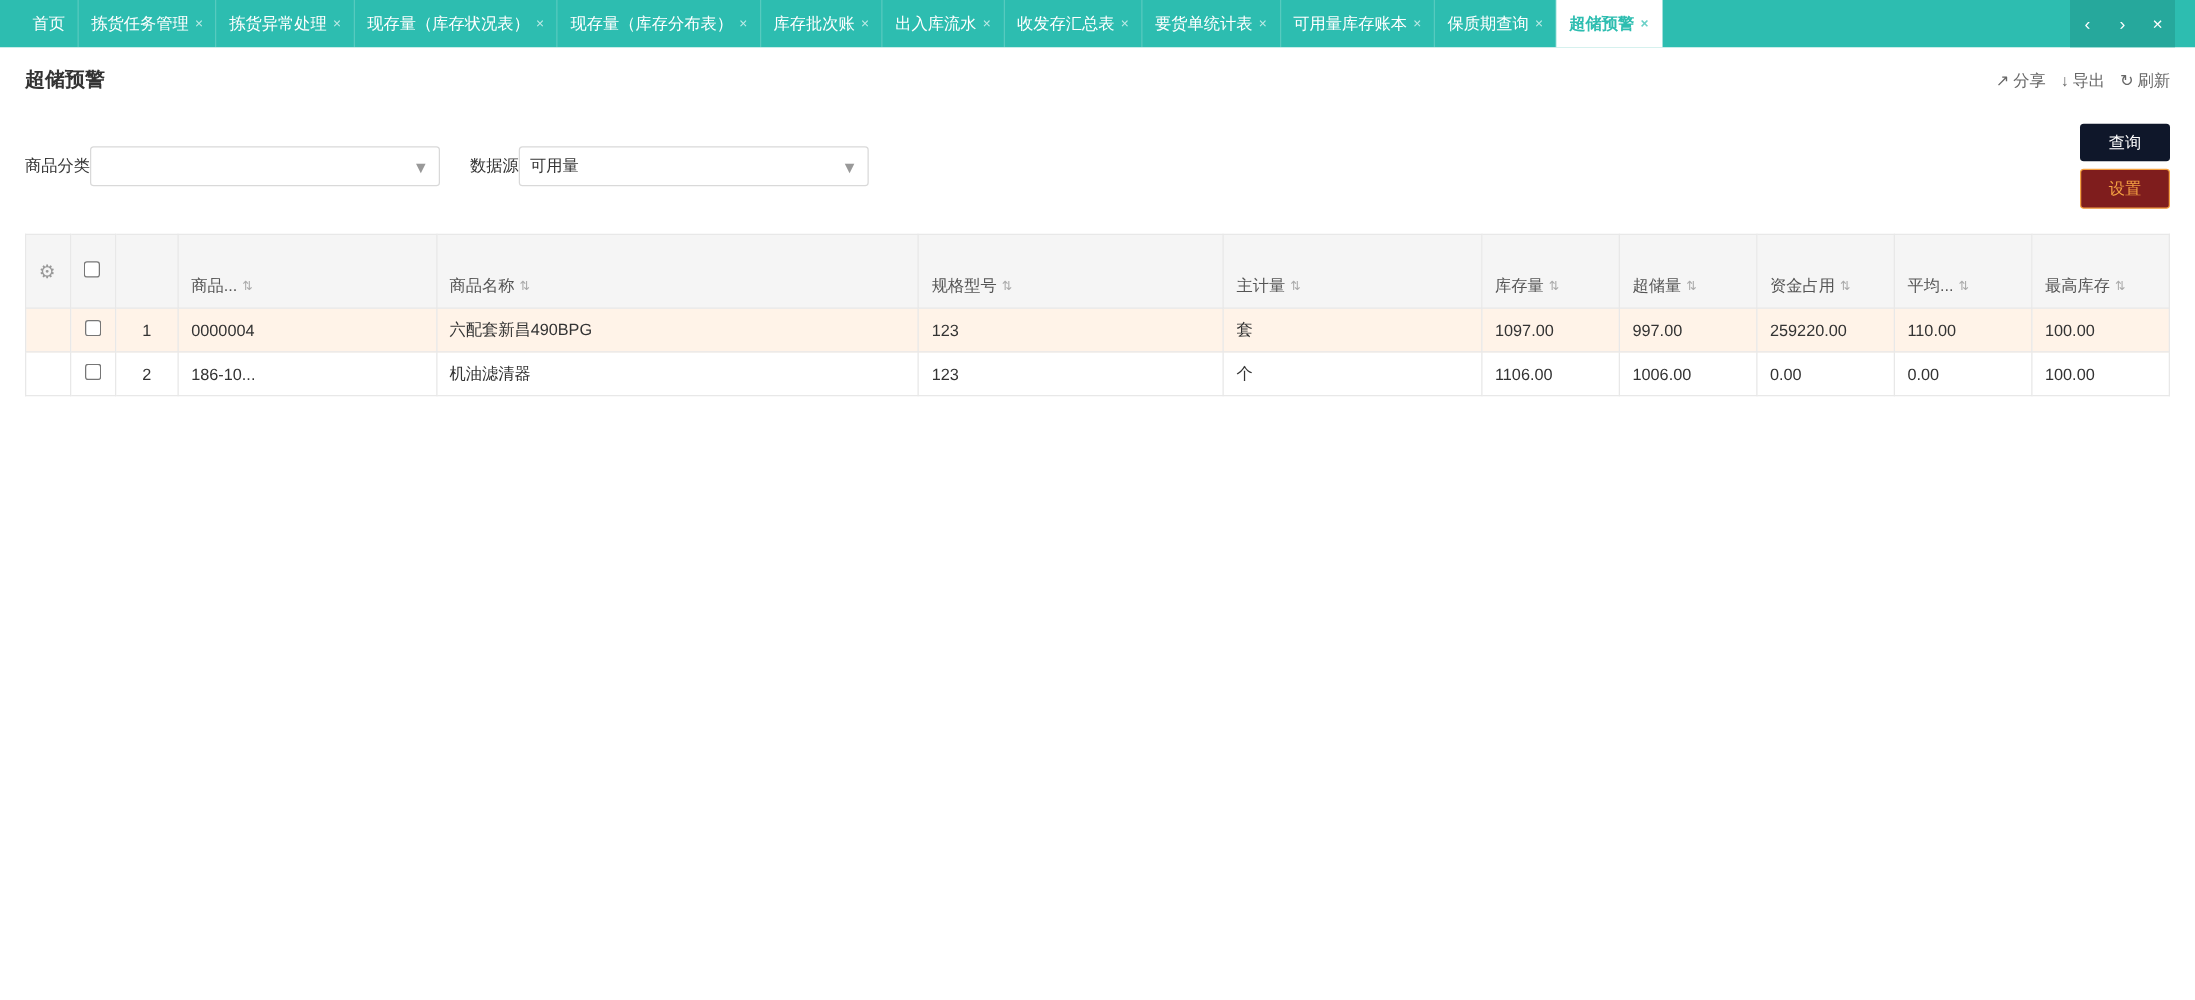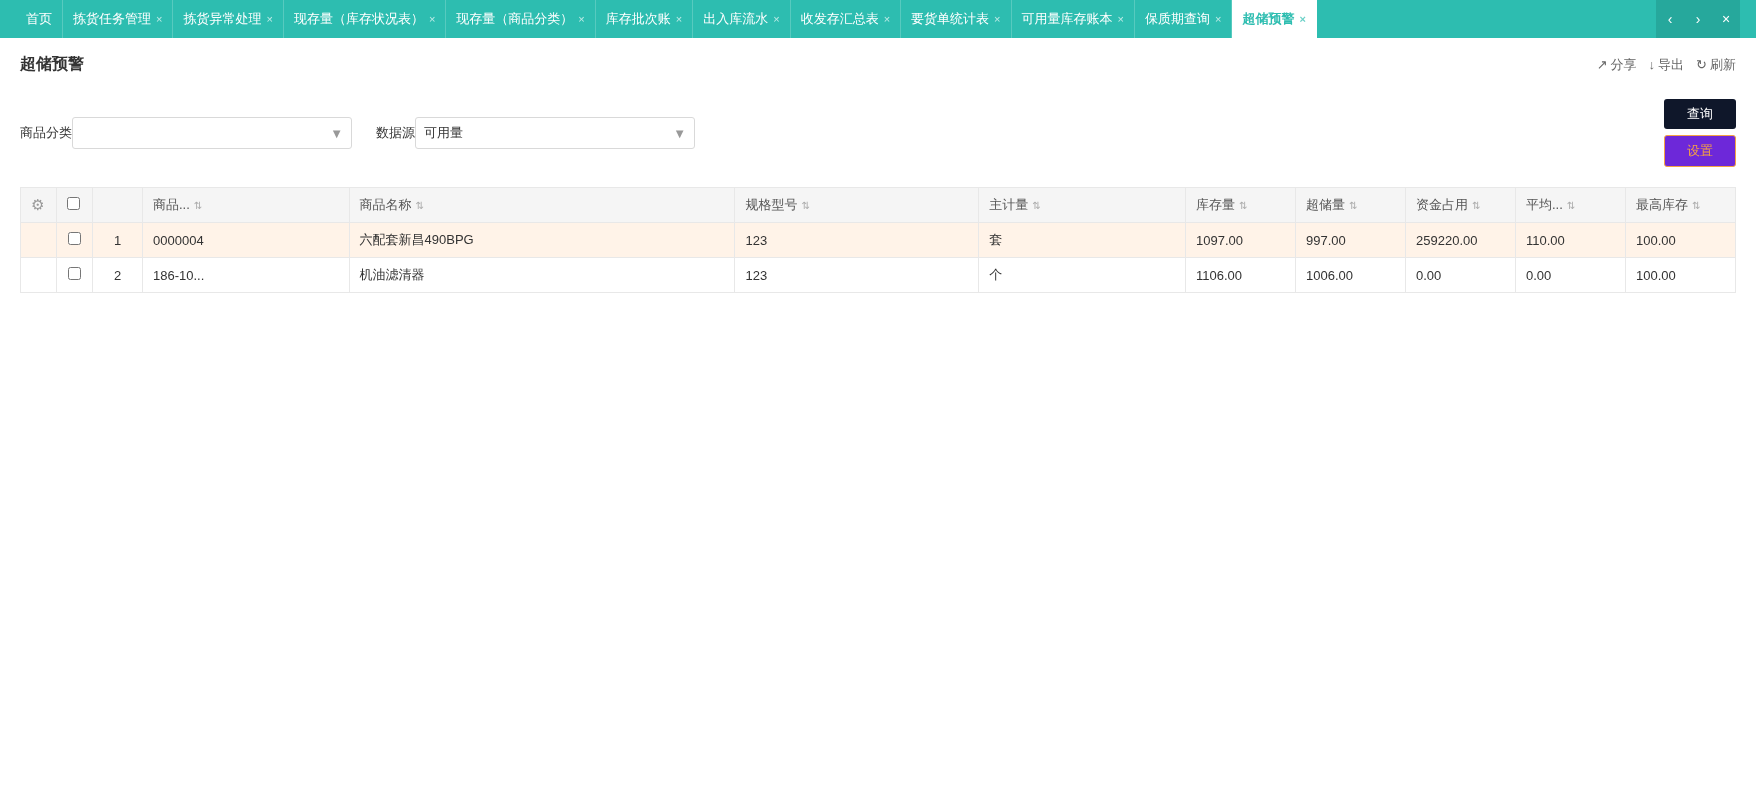--- a/index.html
+++ b/index.html
@@ -125,21 +125,21 @@
       background: #0f172a;
       color: #fff;
       border: none;
       padding: 6px 20px;
       border-radius: 3px;
       cursor: pointer;
       font-size: 13px;
       width: 72px;
     }
     .btn-settings {
-      background: #6d28d9;
+      background: #7f1d1d;
       color: #f5a243;
       border: 1px solid #f5a243;
       padding: 6px 20px;
       border-radius: 3px;
       cursor: pointer;
       font-size: 13px;
       width: 72px;
     }
 
     
@@ -162,20 +162,21 @@
       padding: 8px 10px;
       color: #333;
     }
     .data-table tr.row-highlighted td { background: #fff3e8; }
 
     .th-sort {
       display: flex;
       align-items: center;
       gap: 4px;
       cursor: pointer;
+      margin-top: 24px;
     }
     .sort-icon { color: #aaa; font-size: 10px; }
 
     .col-number { width: 50px; text-align: center; }
     .col-check { width: 36px; text-align: center; }
     .col-gear { width: 36px; text-align: center; }
     .col-num { width: 110px; text-align: left; }
 
     input[type="checkbox"] { cursor: pointer; }
 
@@ -194,21 +195,21 @@
   </div>
   <div class="nav-tab">
     <span>拣货异常处理</span>
     <span class="close-btn">×</span>
   </div>
   <div class="nav-tab">
     <span>现存量（库存状况表）</span>
     <span class="close-btn">×</span>
   </div>
   <div class="nav-tab">
-    <span>现存量（商品分类）</span>
+    <span>现存量（库存分布表）</span>
     <span class="close-btn">×</span>
   </div>
   <div class="nav-tab">
     <span>库存批次账</span>
     <span class="close-btn">×</span>
   </div>
   <div class="nav-tab">
     <span>出入库流水</span>
     <span class="close-btn">×</span>
   </div>

